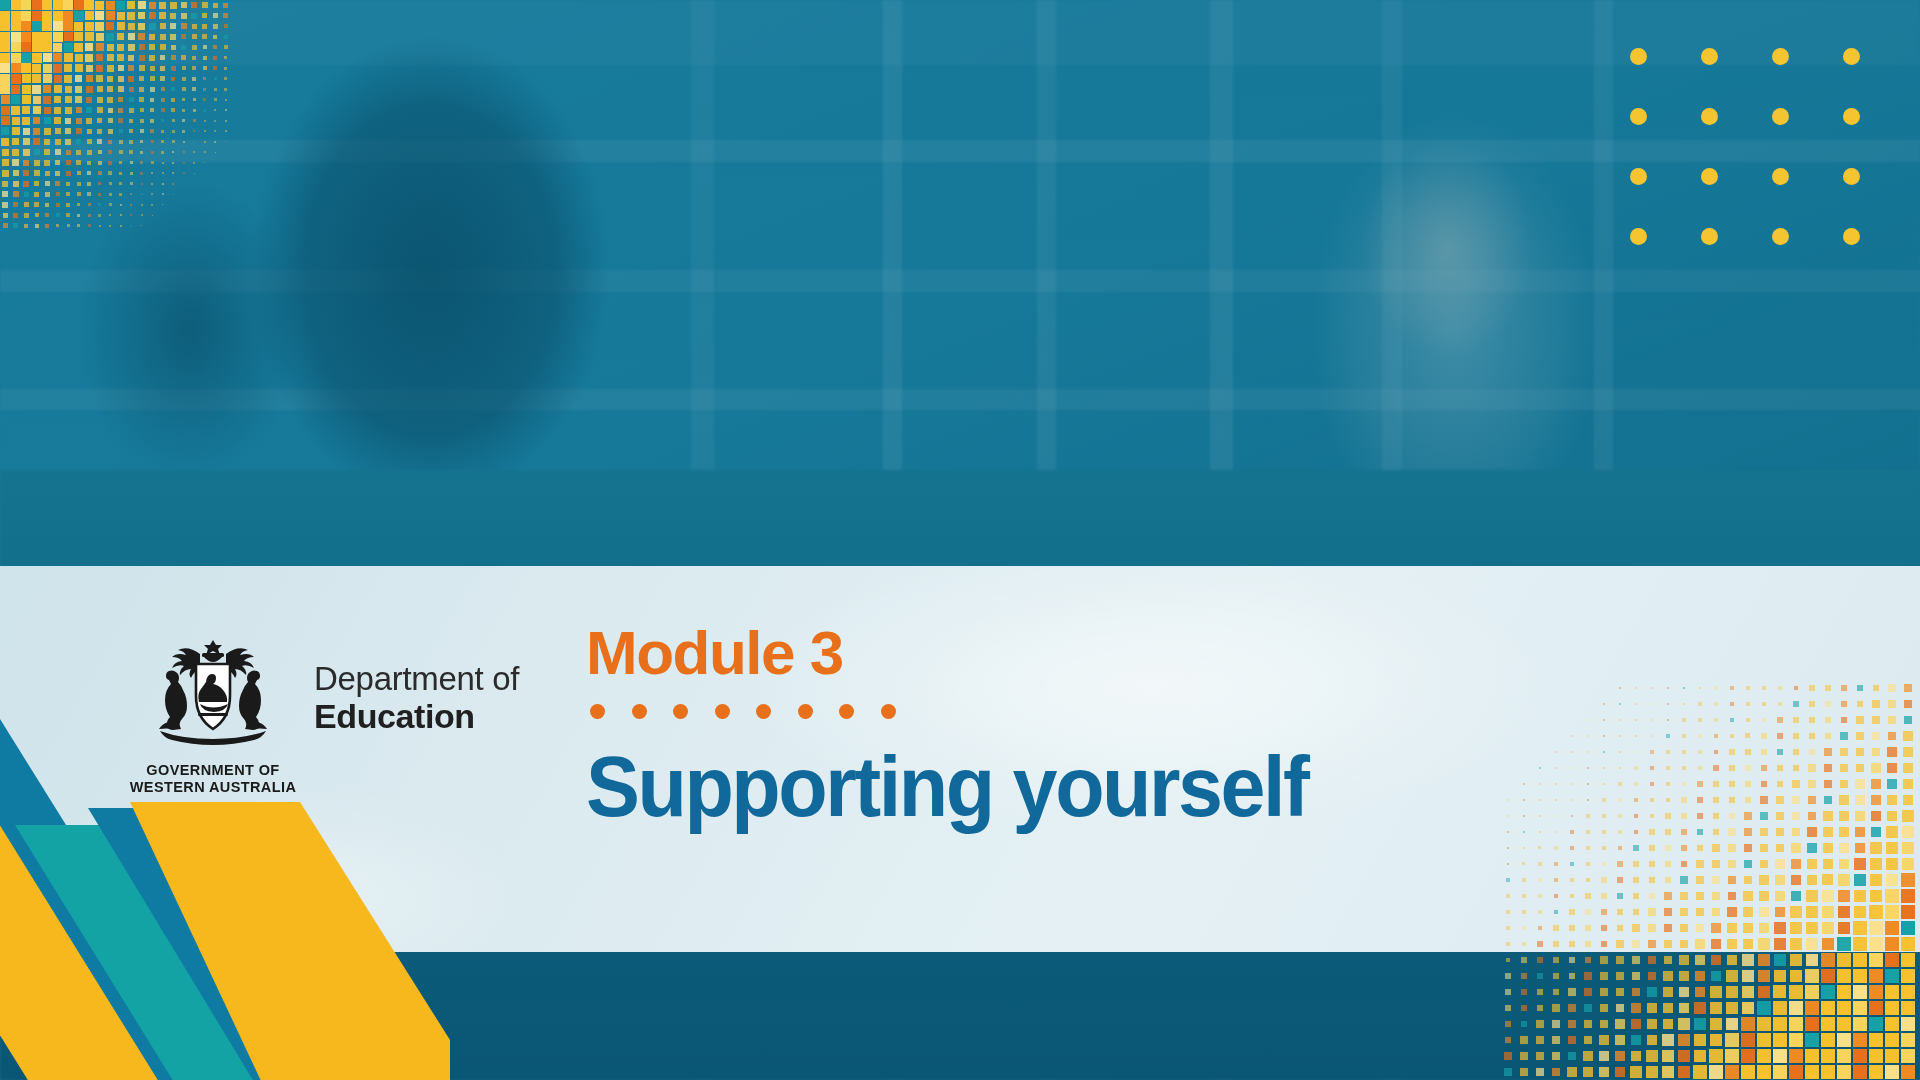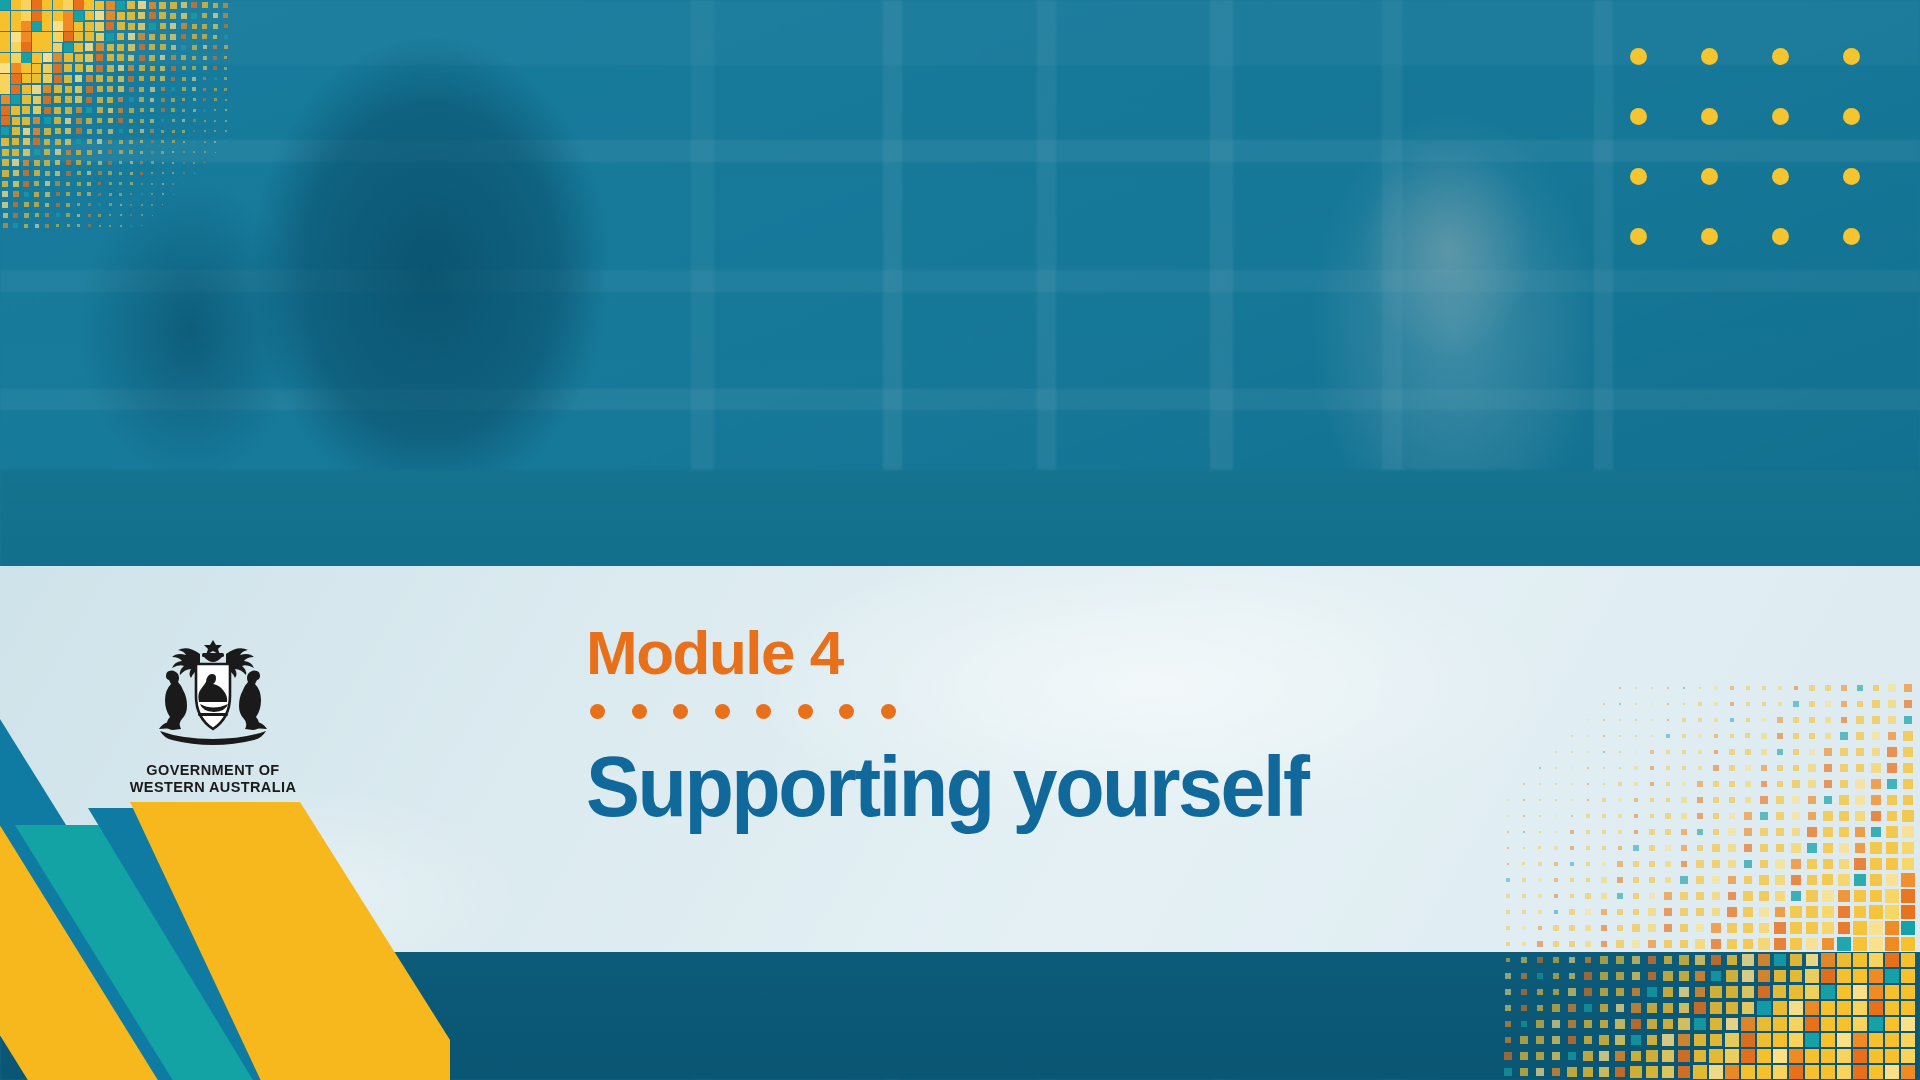--- a/index.html
+++ b/index.html
@@ -1283,24 +1283,28 @@
 
           <path d="M110 40 q4-5 9-3 q3 1 3 5 q0 3-3 4 l-2 4 q6 6 6 16 q0 10-5 17 q4 4 3 9 q-1 4-6 4 l-8-1 q3-6-1-10 q-5-5-5-13 q0-9 4-16 q2-5 5-8 q-2-4 0-8z"></path>
           <path d="M120 88 q6 2 9 7 q-8-1-13 0z"></path>
 
           <path d="M22 97 q22 8 53 8 q31 0 53-8 q-4 7-12 9 q-20 5-41 5 q-21 0-41-5 q-8-2-12-9z"></path>
         </g>
       </svg>
       <div id="gov-line">GOVERNMENT OF
 WESTERN AUSTRALIA</div>
     </div>
+    <div id="dept-text">
+      <div id="dept-line1">Department of</div>
+      <div id="dept-line2">Education</div>
+    </div>
   </div>
 
   <div id="title-block">
-    <div id="module-label">Module 4</div>
+    <div id="module-label">Module 3</div>
     <div id="module-dots">
         <b></b>
         <b></b>
         <b></b>
         <b></b>
         <b></b>
         <b></b>
         <b></b>
         <b></b>
       </div>

